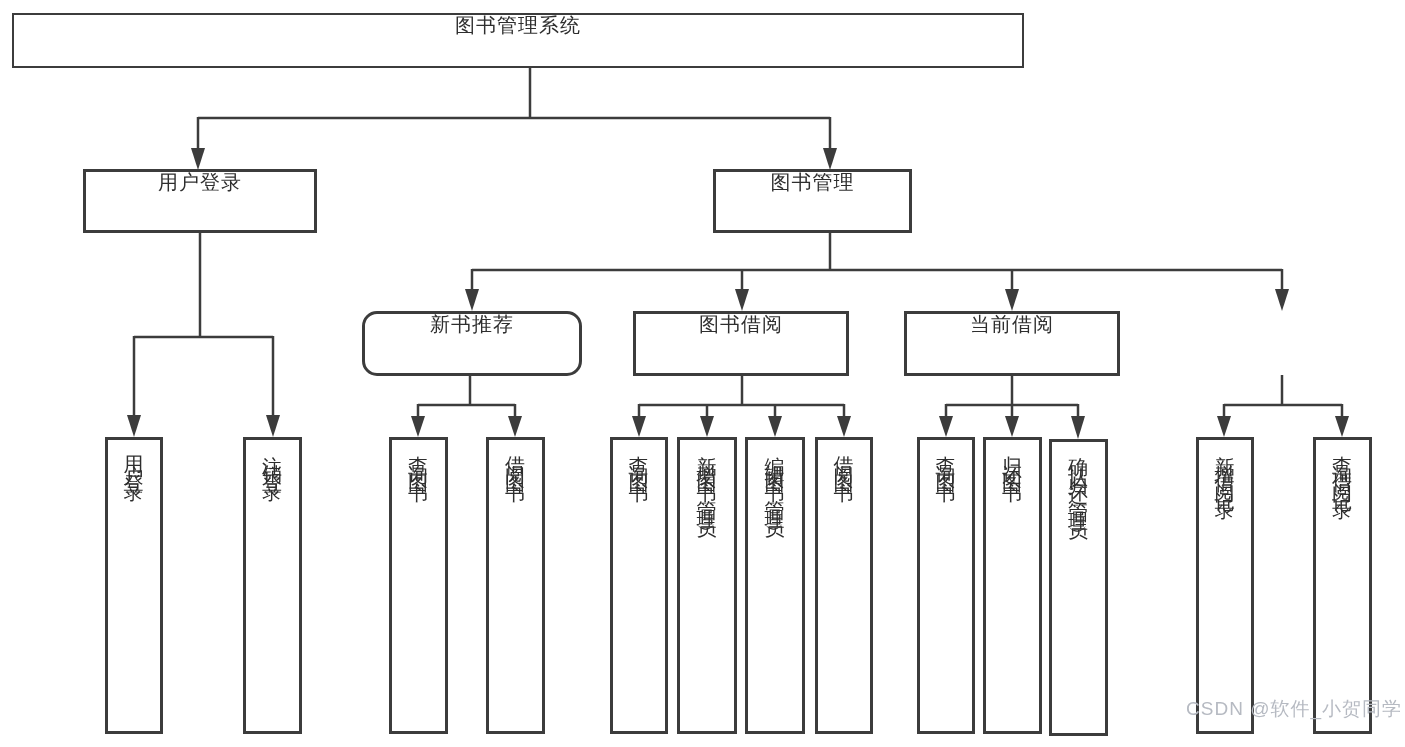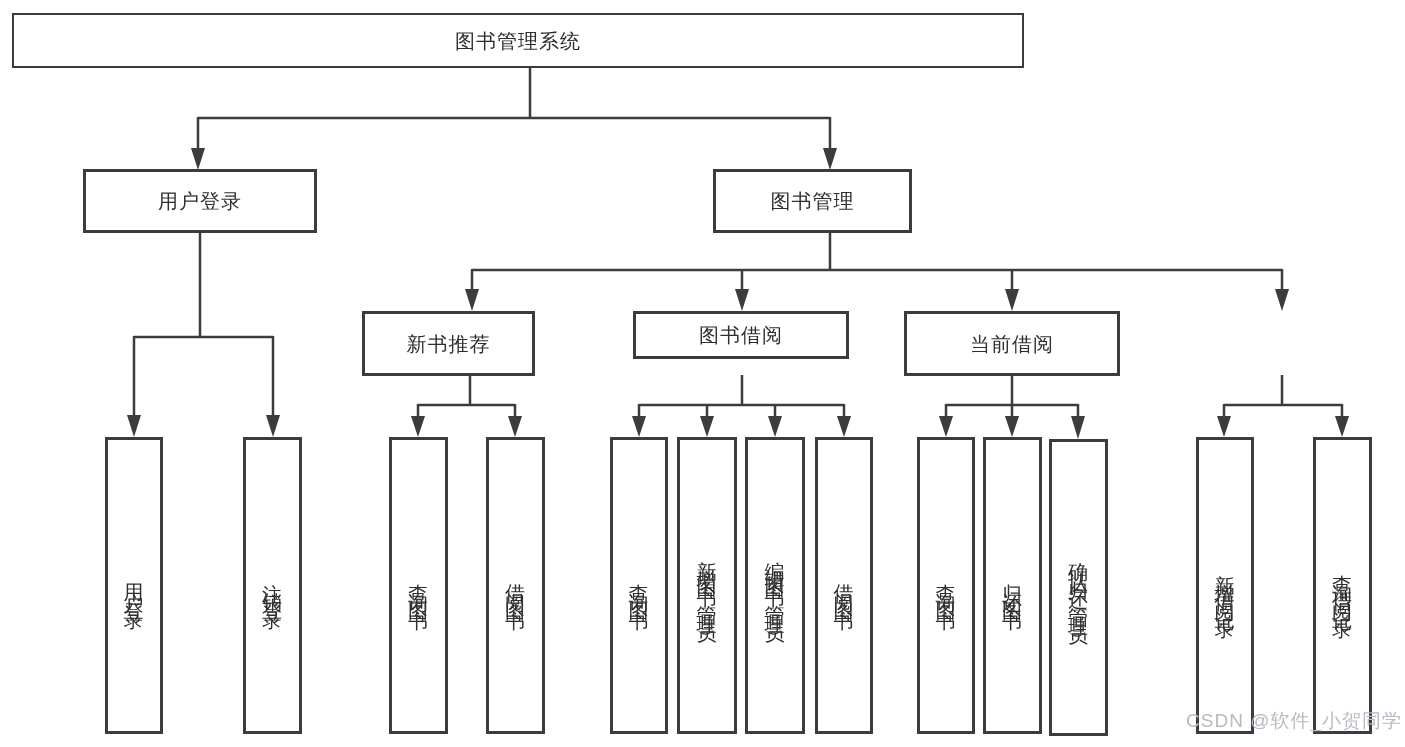--- a/index.html
+++ b/index.html
@@ -16,21 +16,21 @@
     left: 0; top: 0;
     width: 1405px; height: 747px;
     z-index: 1;
   }
   .box {
     position: absolute;
     box-sizing: border-box;
     background: #ffffff;
     border: 3px solid #3c3c3c;
     display: flex;
-    align-items: center;
+    align-items: flex-start;
     justify-content: center;
     color: #2e2e2e;
     font-size: 20px;
     z-index: 2;
     letter-spacing: 1px;
   }
   .box.root { border-width: 2px; }
   .vlabel {
     writing-mode: vertical-rl;
     text-orientation: mixed;
@@ -41,21 +41,20 @@
   .hlabel { line-height: 1; }
   #watermark {
     position: absolute;
     right: 3px;
     top: 696px;
     font-size: 19px;
     color: #b6bac2;
     letter-spacing: 1px;
     z-index: 3;
     white-space: nowrap;
-    margin-top: 12px;
   }
 </style>
 </head>
 <body>
 
 <div id="canvas">
 
   <svg id="connectors" viewBox="0 0 1405 747" xmlns="http://www.w3.org/2000/svg">
     <g stroke="#3c3c3c" stroke-width="2.5" fill="none">
 
@@ -130,24 +129,24 @@
     <span class="hlabel">图书管理系统</span>
   </div>
 
   <div class="box" style="left:83px; top:169px; width:234px; height:64px;">
     <span class="hlabel">用户登录</span>
   </div>
   <div class="box" style="left:713px; top:169px; width:199px; height:64px;">
     <span class="hlabel">图书管理</span>
   </div>
 
-  <div class="box" style="left:362px; top:311px; width:173px; height:65px;">
+  <div class="box" style="left:362px; top:311px; width:220px; height:65px;border-radius:15px;">
     <span class="hlabel">新书推荐</span>
   </div>
-  <div class="box" style="left:633px; top:311px; width:216px; height:48px;">
+  <div class="box" style="left:633px; top:311px; width:216px; height:65px;">
     <span class="hlabel">图书借阅</span>
   </div>
   <div class="box" style="left:904px; top:311px; width:216px; height:65px;">
     <span class="hlabel">当前借阅</span>
   </div>
 
   <div class="box" style="left:105px; top:437px; width:58px; height:297px;">
     <span class="vlabel">用户登录</span>
   </div>
   <div class="box" style="left:243px; top:437px; width:59px; height:297px;">

